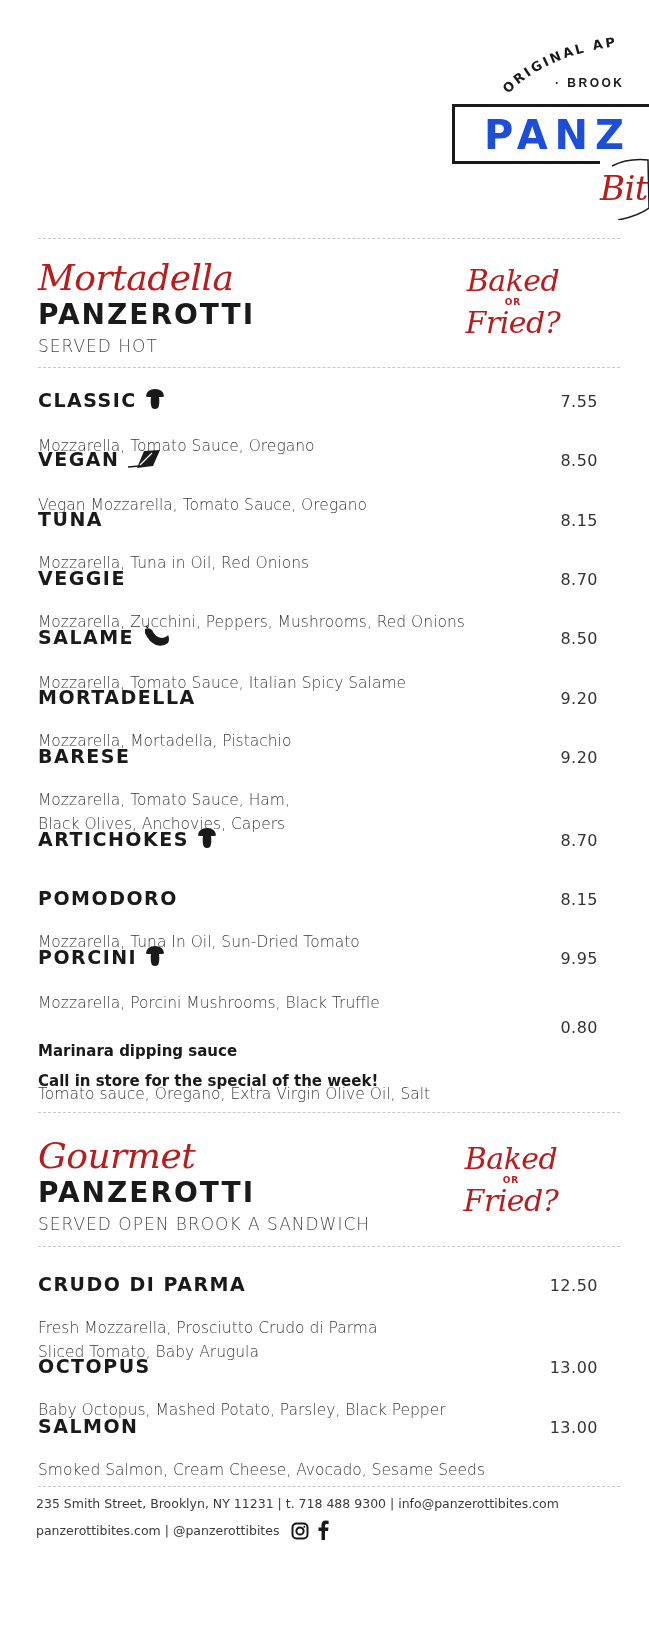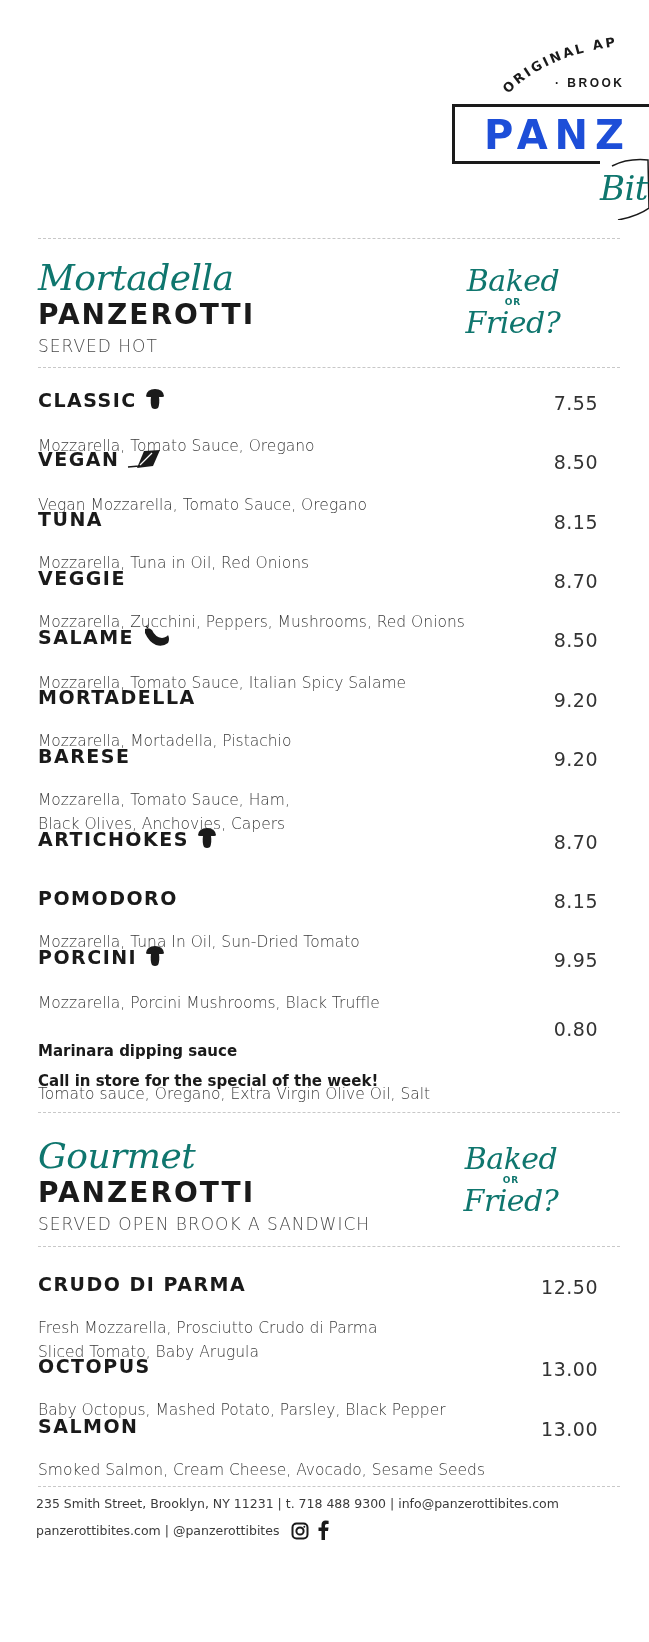--- a/index.html
+++ b/index.html
@@ -27,21 +27,21 @@
       font-family: "DejaVu Serif", serif; font-style: italic; color: #1a1a1a;
     }
     .logo-shield { position: absolute; left: 608px; top: 158px; width: 60px; height: 62px; }
 
     .divider {
       position: absolute; left: 38px; width: 582px; height: 0;
       border-top: 1px dashed #c8c8c8;
     }
     .script {
       font-family: "DejaVu Serif", serif; font-style: italic; font-weight: 400;
-      color: #0f766e; letter-spacing: -0.5px;
+      color: #b91c1c; letter-spacing: -0.5px;
     }
     .sec-script { position: absolute; left: 38px; font-size: 36px; line-height: 40px; }
     .sec-title {
       position: absolute; left: 38px; font-size: 28px; font-weight: 900; letter-spacing: 2px;
       font-family: "DejaVu Sans", sans-serif; color: #1a1a1a;
     }
     .sec-sub {
       position: absolute; left: 38px; font-size: 17px; letter-spacing: 1px; color: #4a4a4a;
       font-family: "DejaVu Sans", sans-serif; font-weight: 300;
     }
@@ -54,21 +54,21 @@
     .item-name {
       font-family: "DejaVu Sans", sans-serif; font-weight: 900; font-size: 19px;
       letter-spacing: 1.5px; color: #1a1a1a; line-height: 24px; display: inline-block;
     }
     .item-icon { display: inline-block; vertical-align: -3px; margin-left: 8px; }
     .item-desc {
       font-family: "DejaVu Sans", sans-serif; font-size: 15.5px; color: #3a3a3a;
       line-height: 24px; font-weight: 300; white-space: pre-line; margin-top: 20px;
     }
     .item-price {
-      position: absolute; right: 0; top: 4px; font-size: 19px; color: #333;
+      position: absolute; right: 0; top: 4px; font-size: 16px; color: #333;
       font-family: "DejaVu Sans", sans-serif; letter-spacing: 0.5px;
     }
     .sauce-name {
       font-family: "DejaVu Sans", sans-serif; font-weight: 700; font-size: 15px;
       color: #1a1a1a; line-height: 22px; margin-top: 24px;
     }
     .special {
       position: absolute; left: 38px; top: 1072px; font-family: "DejaVu Sans", sans-serif;
       font-weight: 700; font-size: 15px; color: #1a1a1a;
     }

